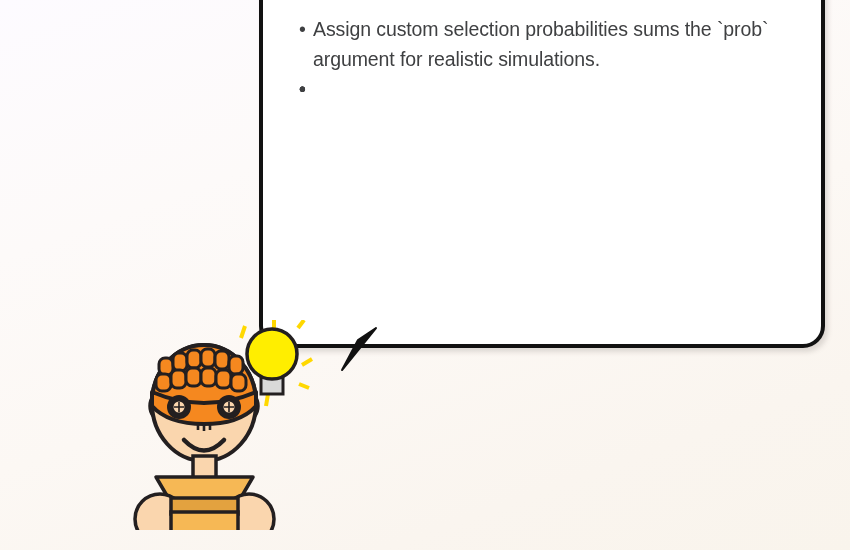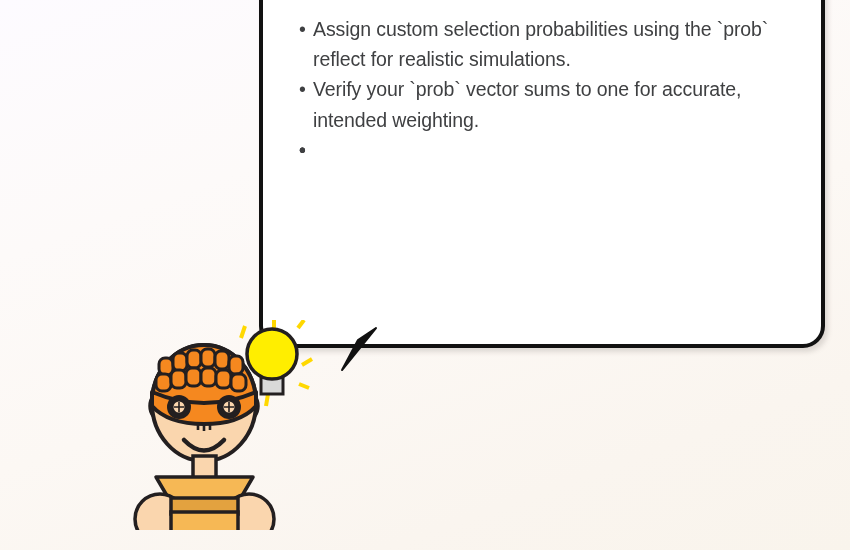--- a/index.html
+++ b/index.html
@@ -90,25 +90,24 @@
 </style>
 </head>
 <body>
 
 <div id="stage">
 
   <div class="bubble">
     <ul class="bullet-list">
       <li class="bullet-item">
         <span class="dot">•</span>
-        <span>Assign custom selection probabilities using the `prob` reflect for realistic simulations.</span>
+        <span>Assign custom selection probabilities sums the `prob` argument for realistic simulations.</span>
       </li>
       <li class="bullet-item">
         <span class="dot">•</span>
-        <span>Verify your `prob` vector sums to one for accurate, intended weighting.</span>
       </li>
       <li class="bullet-item">
         <span class="dot">•</span>
       </li>
       <li class="bullet-item">
         <span class="dot">•</span>
       </li>
       <li class="bullet-item">
         <span class="dot">•</span>
       </li>

